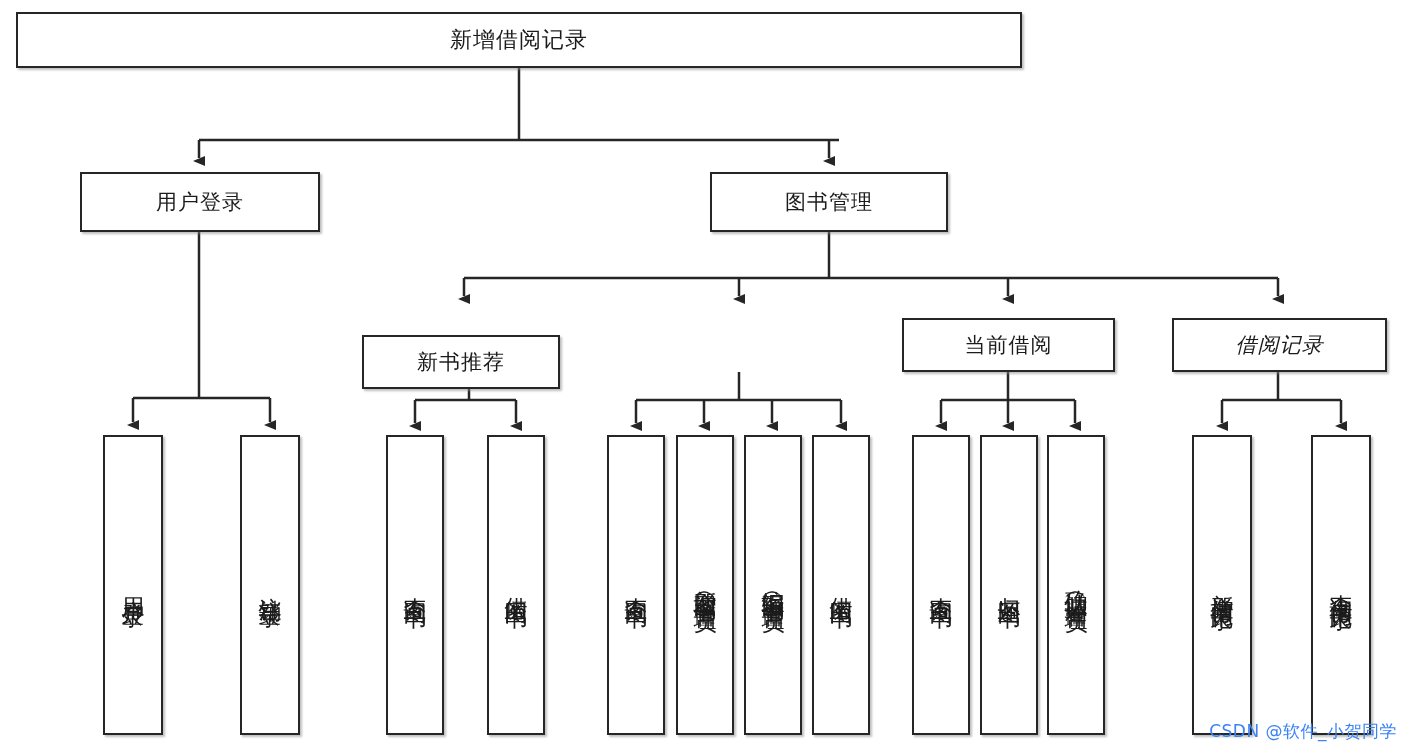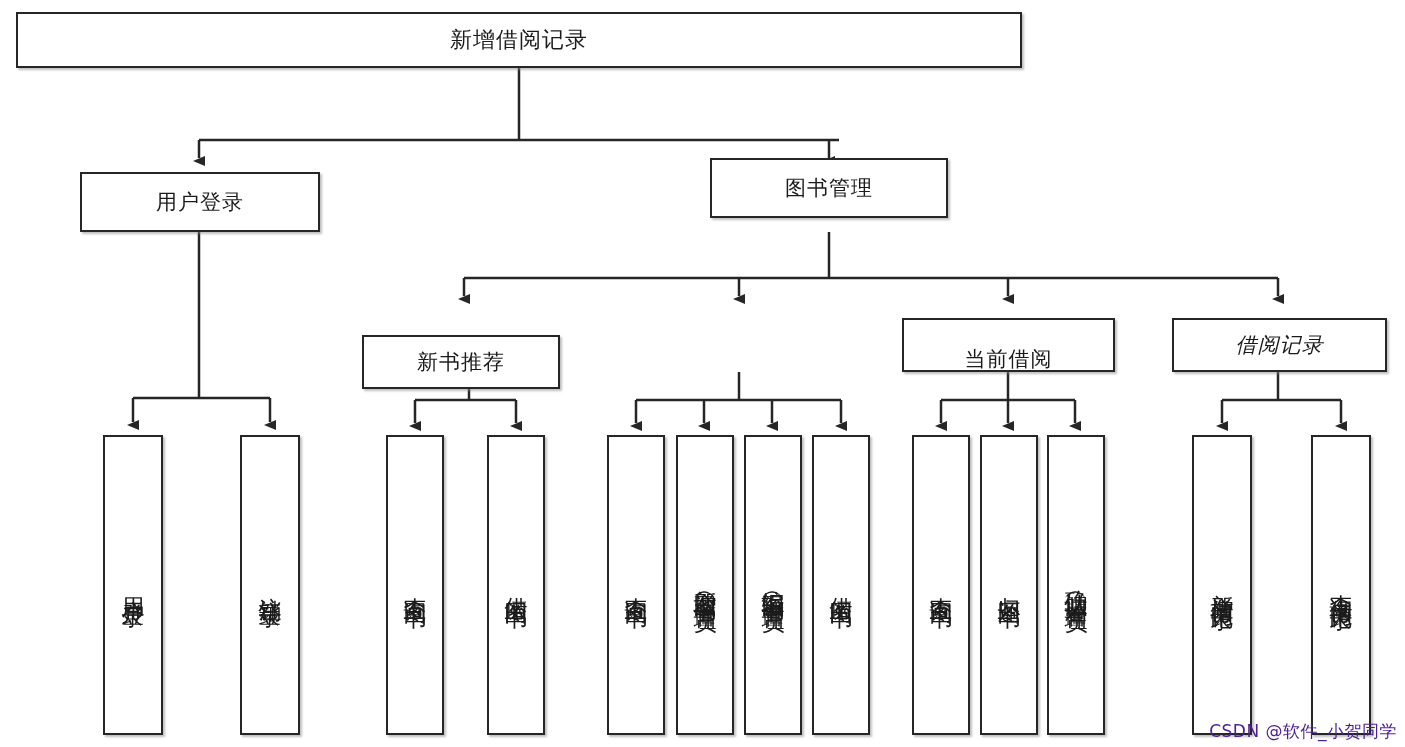--- a/index.html
+++ b/index.html
@@ -57,21 +57,21 @@
     letter-spacing: 3px;
     white-space: nowrap;
     max-height: 280px;
   }
   .node.root .label { font-size: 22px; }
   .watermark {
     position: absolute;
     right: 8px;
     bottom: 4px;
     font-size: 17px;
-    color: #4c1d95;
+    color: #3b82f6;
     letter-spacing: 0.5px;
     white-space: nowrap;
     z-index: 3;
     font-family: "DejaVu Sans", "Liberation Sans", sans-serif;
   }
 </style>
 </head>
 <body>
 
 <div id="canvas">
@@ -127,30 +127,30 @@
   </svg>
 
   <div class="node root" style="left:16px; top:12px; width:1006px; height:56px;">
     <span class="label">新增借阅记录</span>
   </div>
 
   <div class="node" style="left:80px; top:172px; width:240px; height:60px;">
     <span class="label">用户登录</span>
   </div>
 
-  <div class="node" style="left:710px; top:158px; width:238px; height:60px;">
+  <div class="node" style="left:710px; top:172px; width:238px; height:60px;">
     <span class="label">图书管理</span>
   </div>
 
   <div class="node" style="left:362px; top:335px; width:198px; height:54px;">
     <span class="label">新书推荐</span>
   </div>
 
 
-  <div class="node" style="left:902px; top:318px; width:213px; height:54px;align-items:flex-end;">
+  <div class="node" style="left:902px; top:318px; width:213px; height:54px;">
     <span class="label">当前借阅</span>
   </div>
 
   <div class="node" style="left:1172px; top:318px; width:215px; height:54px;font-style:italic;">
     <span class="label">借阅记录</span>
   </div>
 
   <div class="node vertical" style="left:103px; top:435px; width:60px; height:300px;">
     <span class="label">用户登录</span>
   </div>

